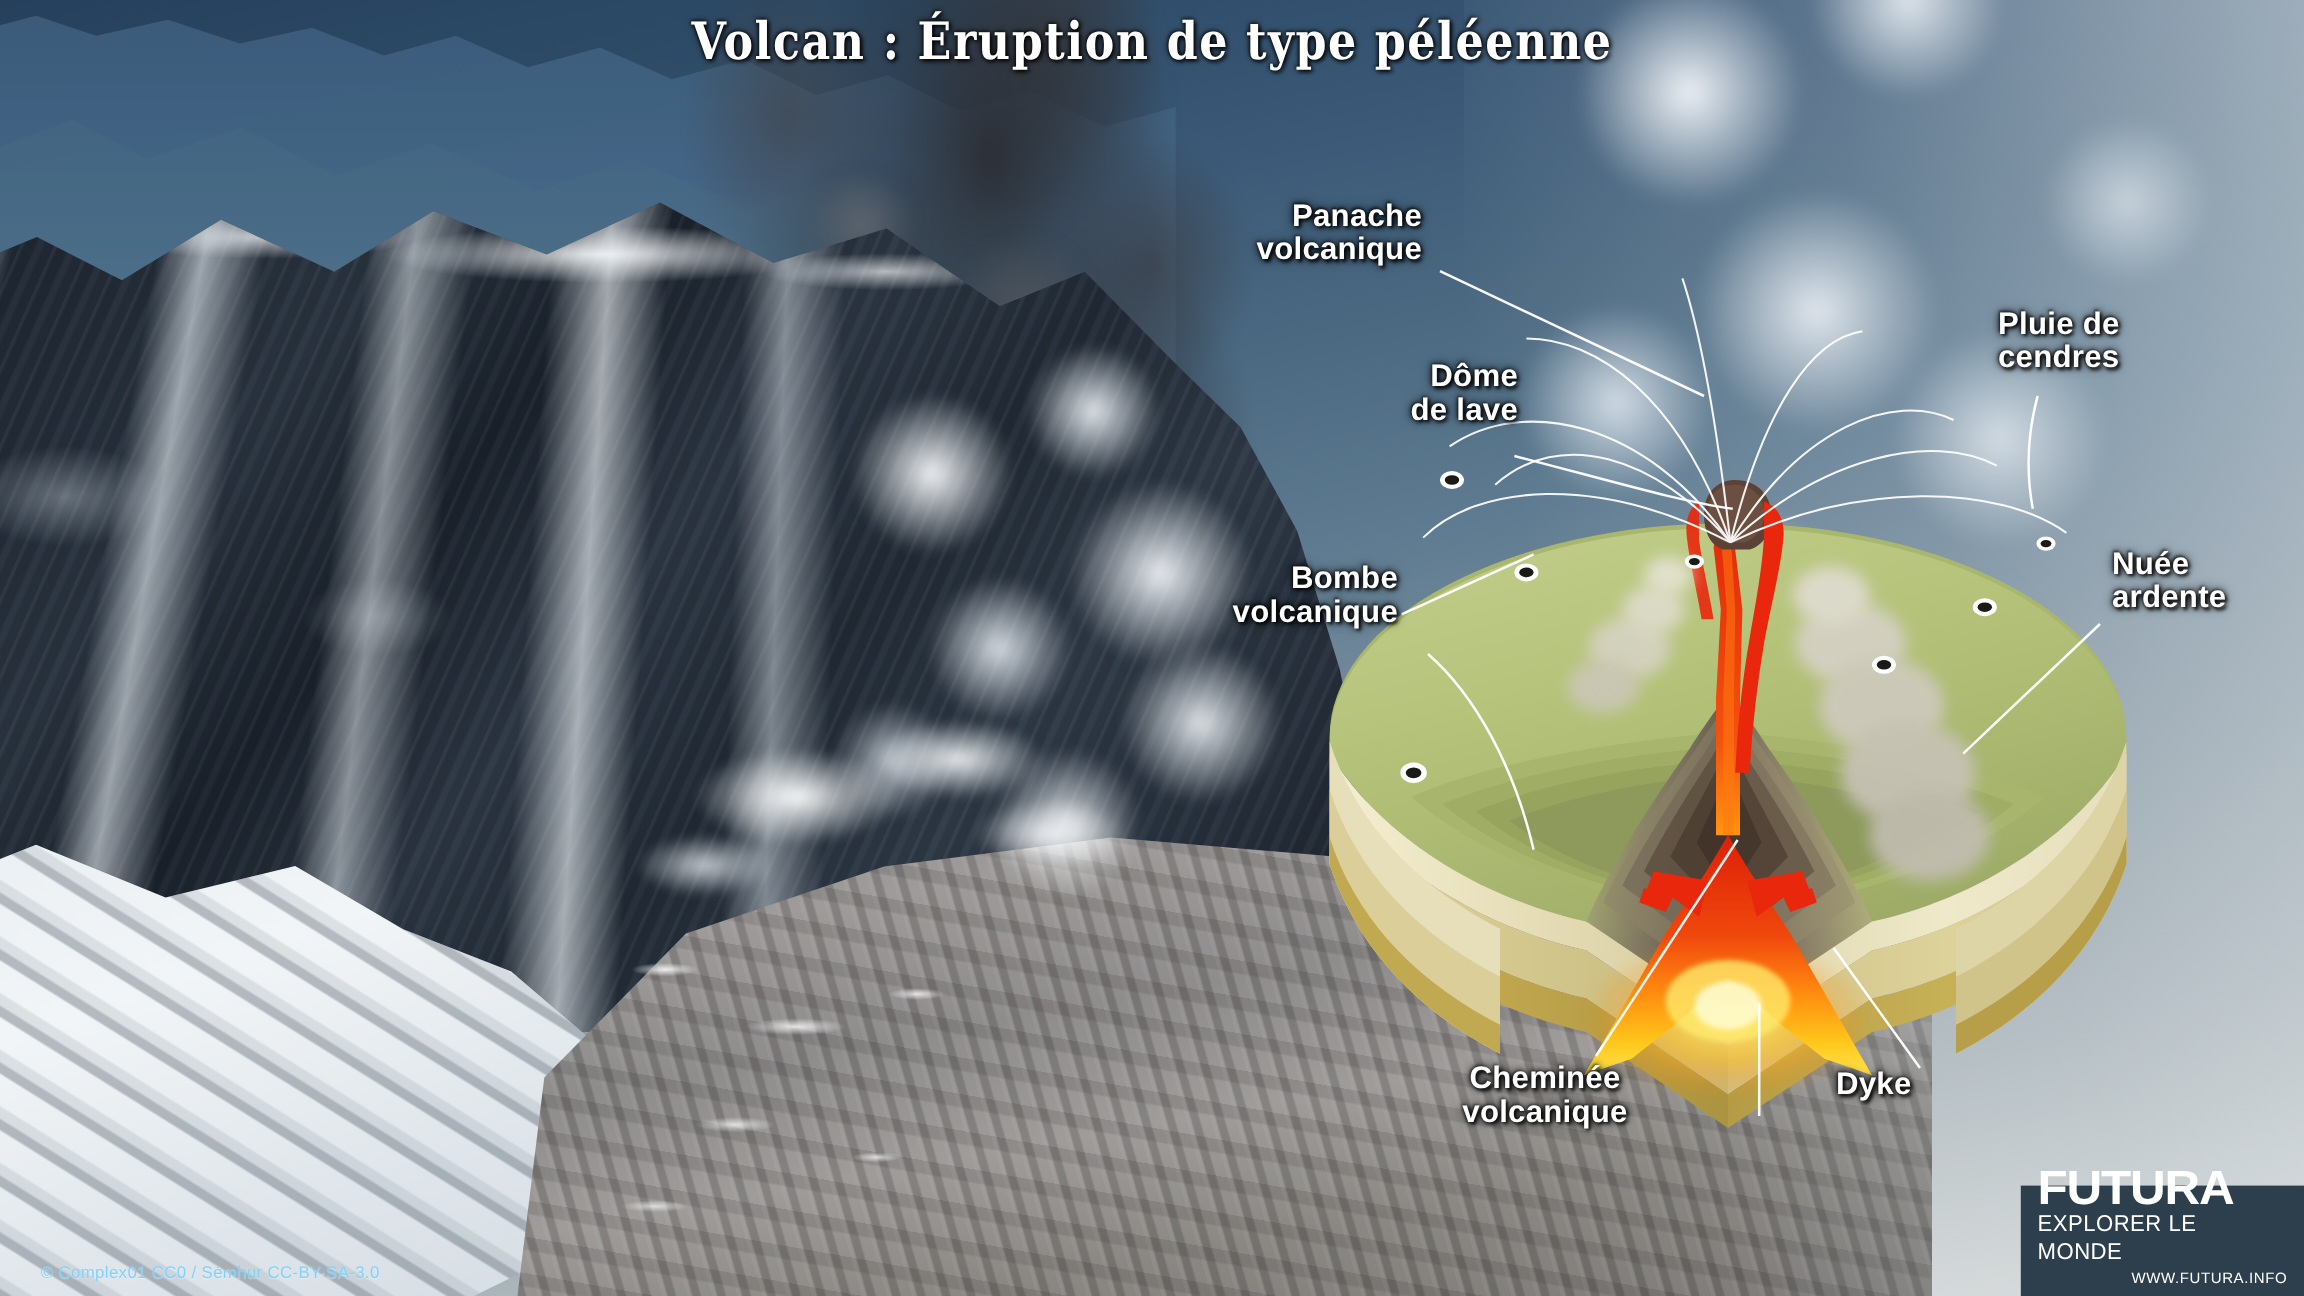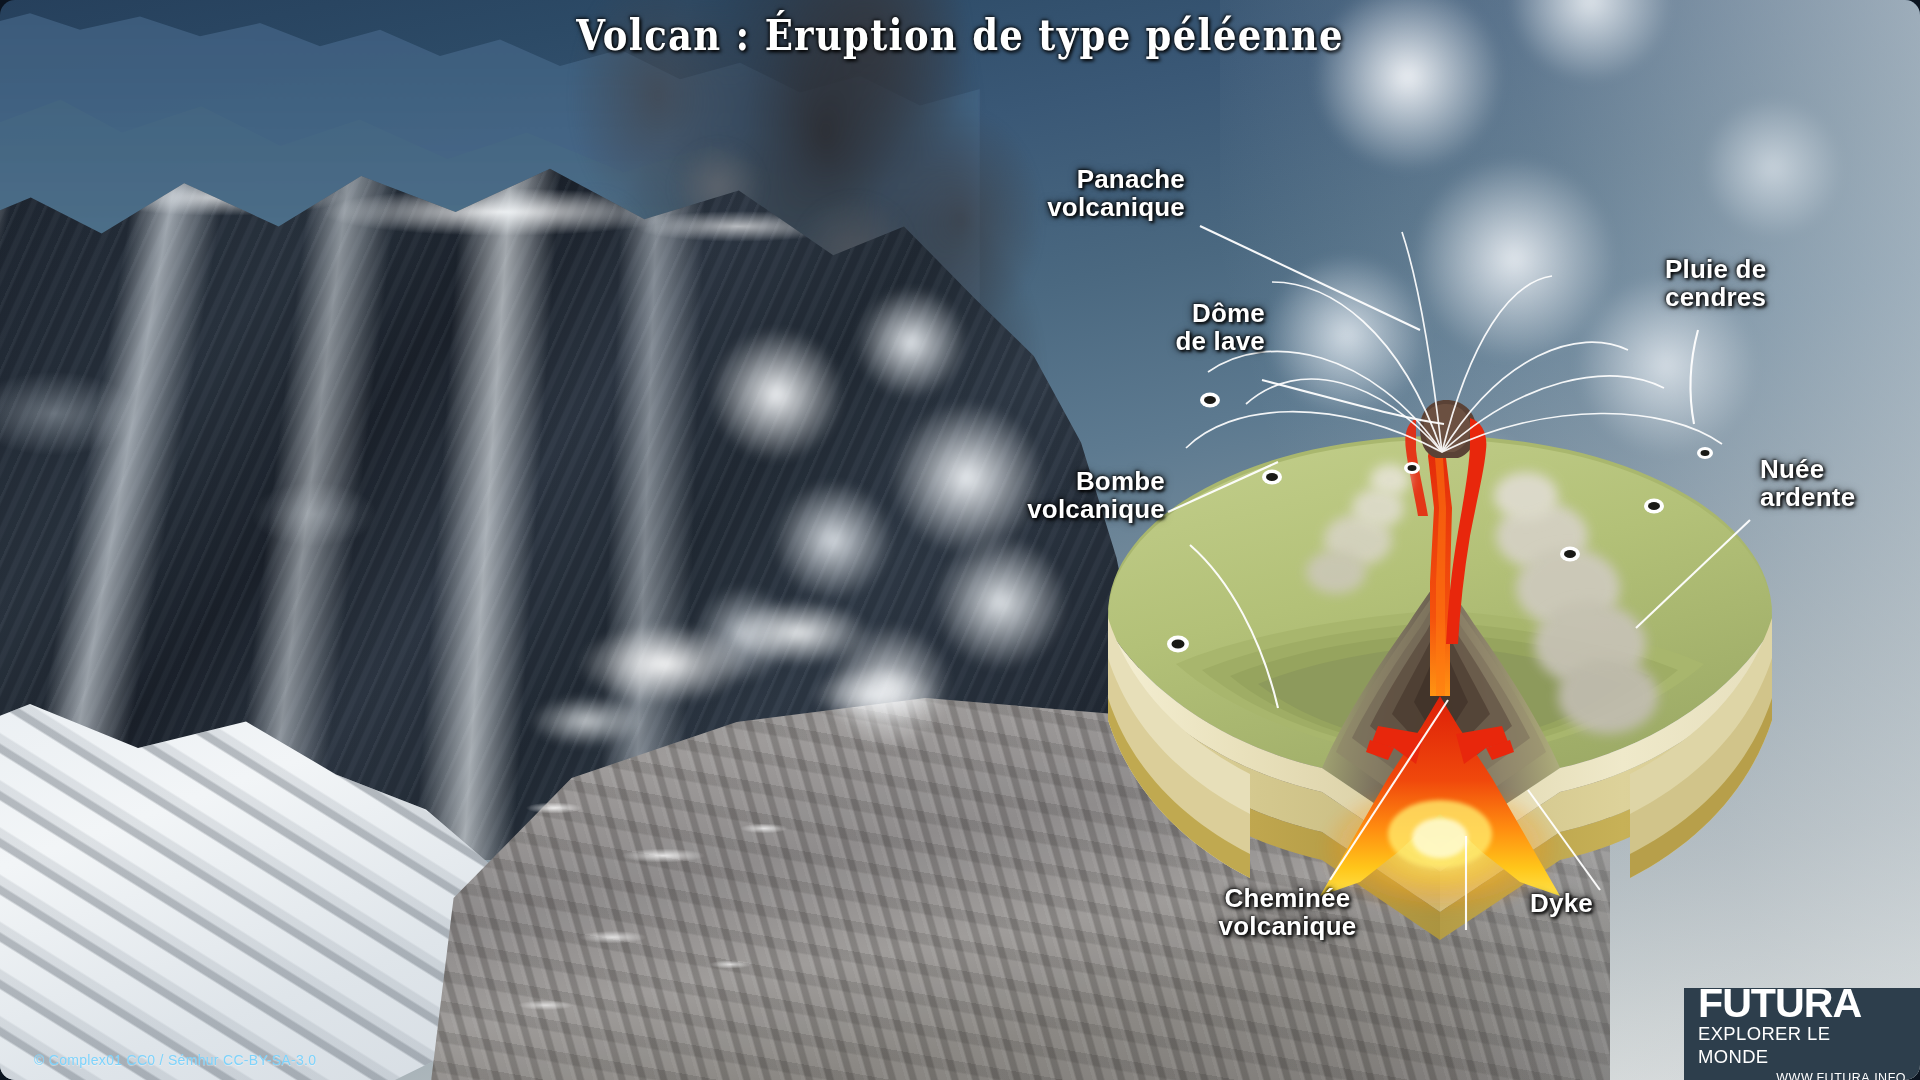--- a/index.html
+++ b/index.html
@@ -1,20 +1,20 @@
 <!DOCTYPE html>
 <html lang="fr"><head>
 <meta charset="utf-8">
 <title>Volcan : Éruption de type péléenne</title>
 <style>
   * { margin:0; padding:0; box-sizing:border-box; }
   html,body { width:1920px; height:1080px; overflow:hidden; background:#0b1420; }
   body { font-family:"Liberation Sans", sans-serif; }
 
-  #stage { position:relative; width:1920px; height:1080px; overflow:hidden;border-radius:15px; }
+  #stage { position:relative; width:1920px; height:1080px; overflow:hidden; }
 
   
   .photo { position:absolute; inset:0; overflow:hidden; }
 
   .sky {
     position:absolute; inset:0;
     background:
       linear-gradient(168deg,
         #26405c 0%, #2c4a66 10%, #3a5876 22%,
         #4a6880 34%, #5d7a90 46%, #7a8f9e 58%,
@@ -247,21 +247,21 @@
     font-size:14px; color:#7dd3fc; letter-spacing:.3px;
     text-shadow:0 1px 1px rgba(255,255,255,.45);
   }
 
   
   .logo {
     position:absolute; right:0; bottom:0;
     width:236px; height:92px;
     background:#2d3e4c;
     padding:9px 14px 8px 14px;
-    display:flex; flex-direction:column; justify-content:center;
+    display:flex; flex-direction:column; justify-content:flex-end;
   }
   .logo-word {
     font-family:"Liberation Sans", sans-serif;
     font-weight:bold; font-size:40px; line-height:.96;
     color:#ffffff; letter-spacing:-1px; transform:scaleX(1.03);
     transform-origin:left center;
   }
   .logo-tag {
     font-size:19px; color:#ffffff; letter-spacing:.4px; line-height:1.2;
     margin-top:1px; transform:scaleX(.97); transform-origin:left center;

